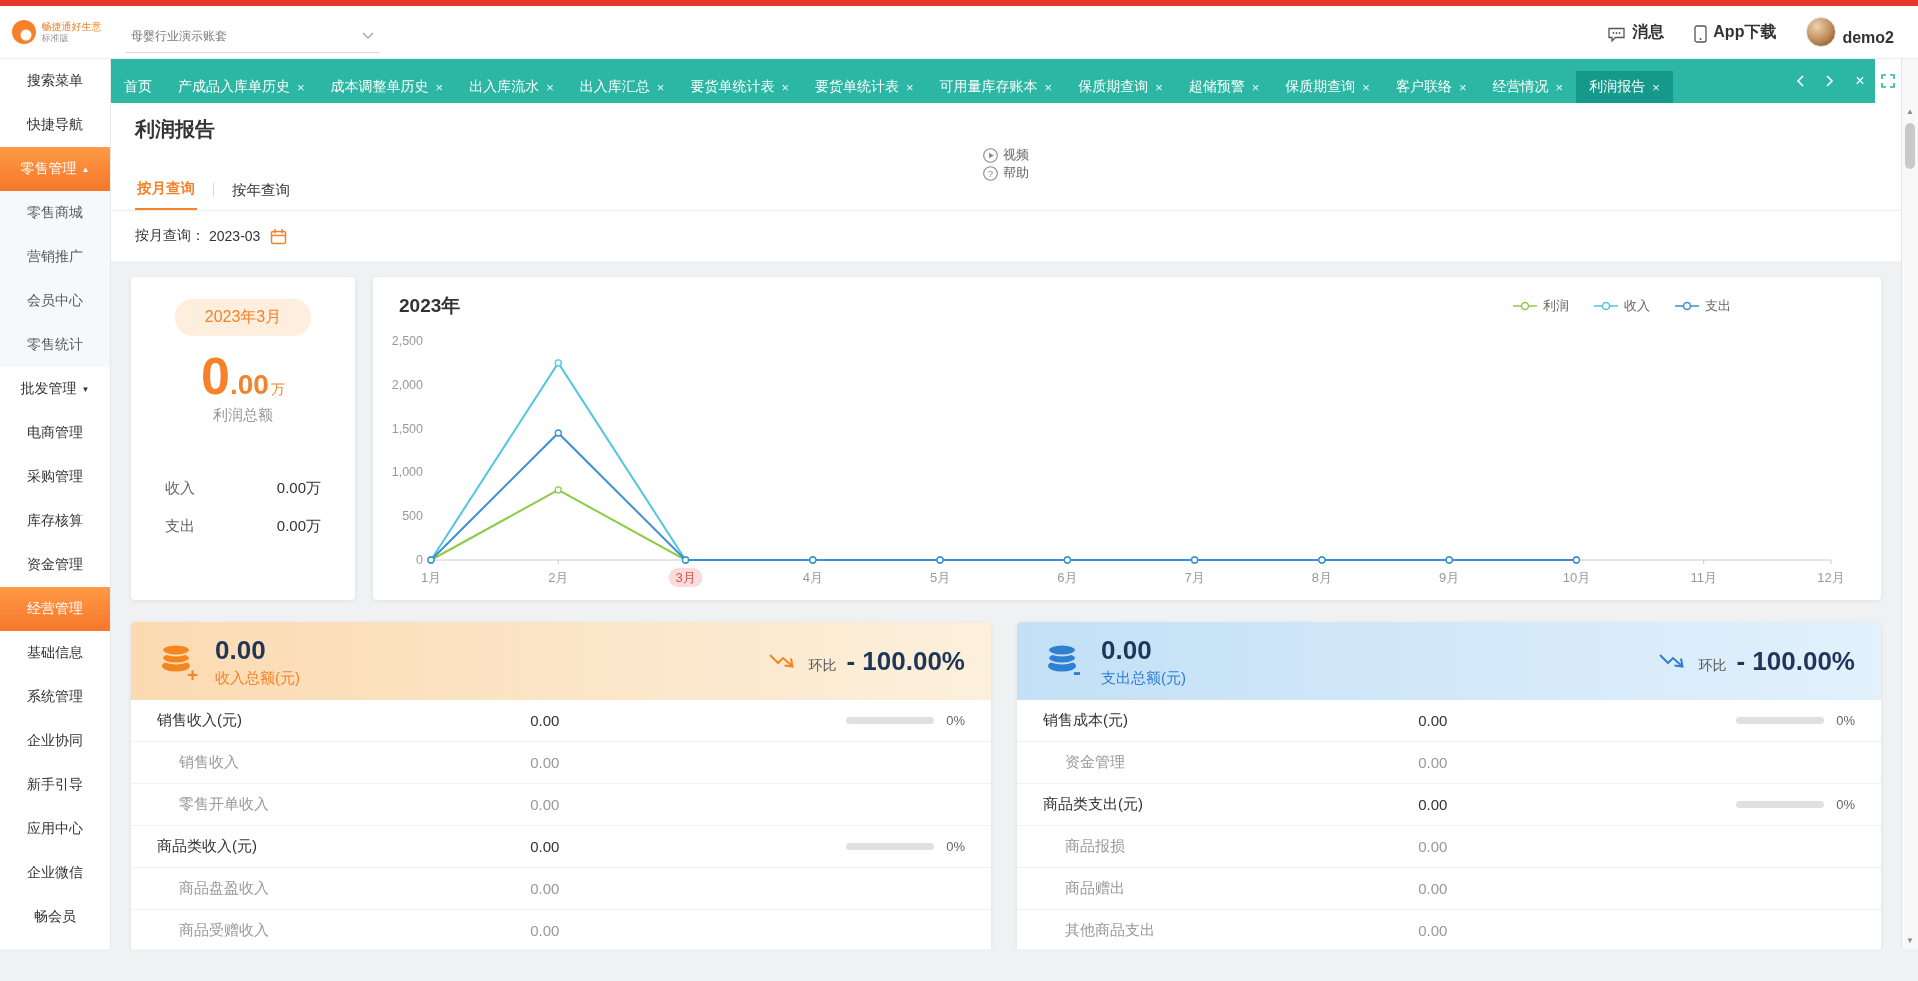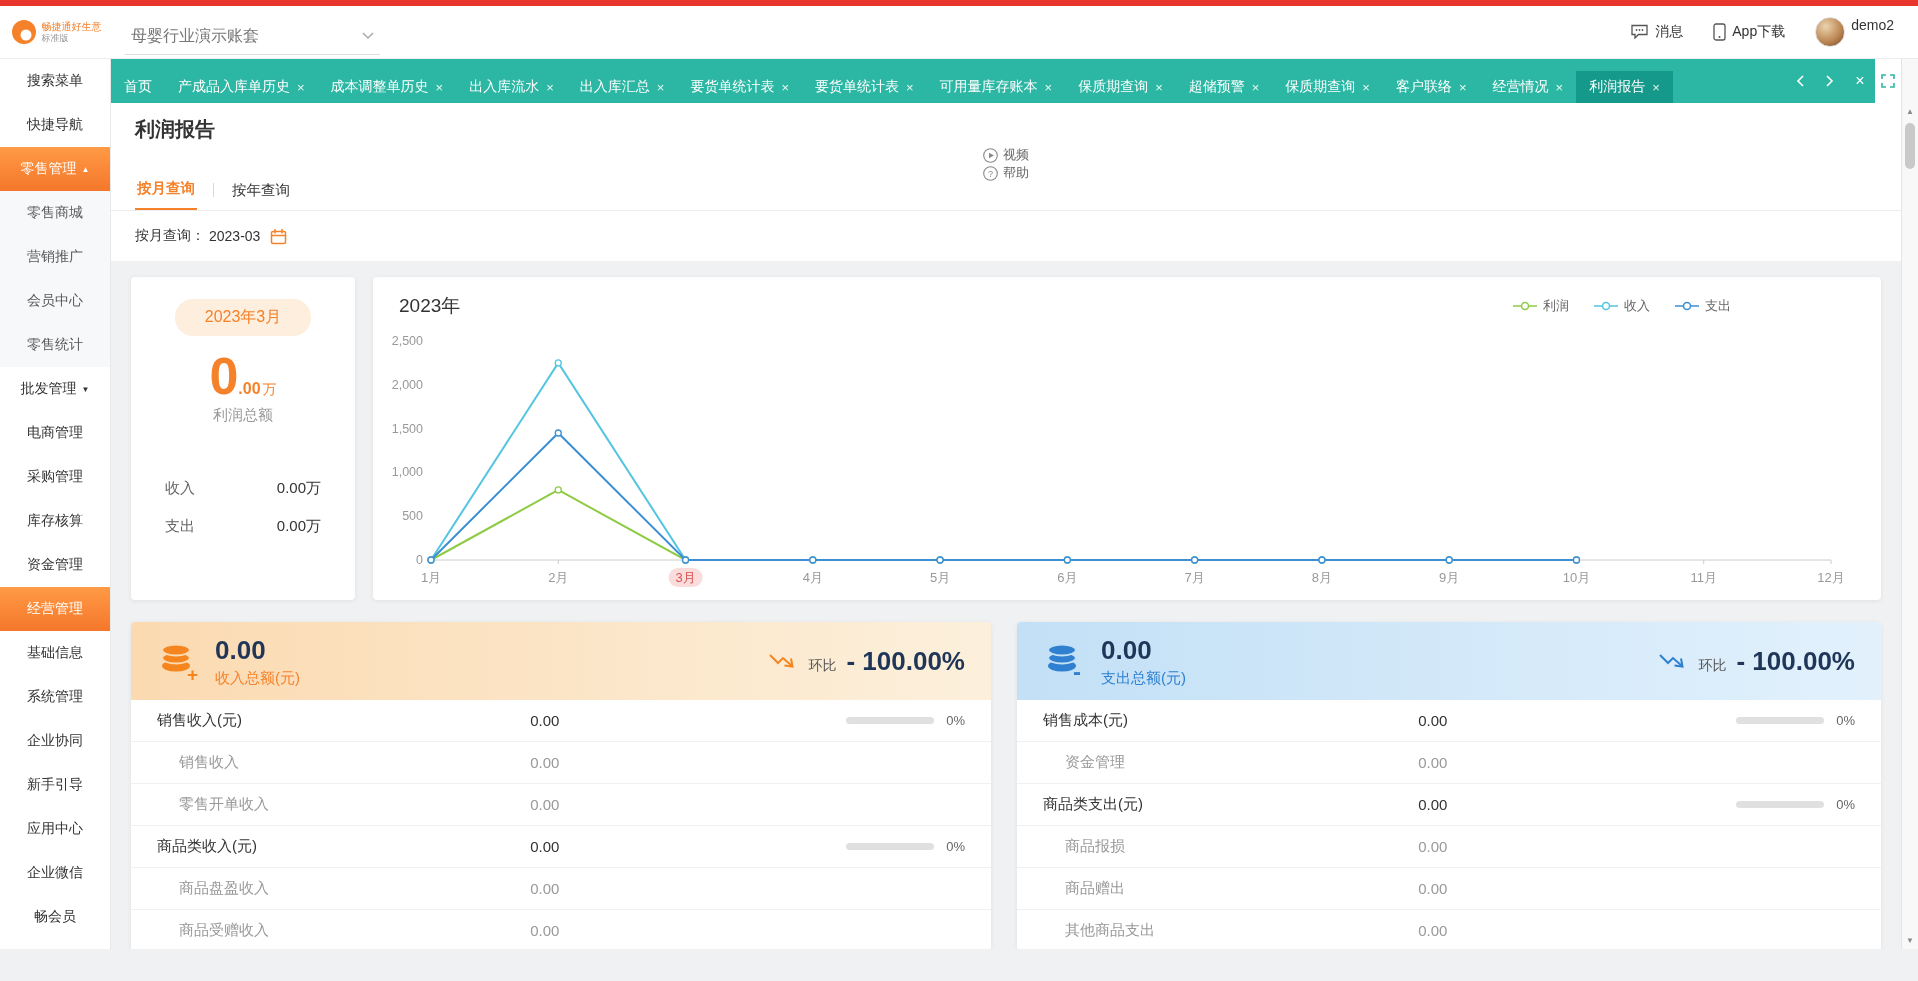--- a/index.html
+++ b/index.html
@@ -4,23 +4,23 @@
 <style>
 *{margin:0;padding:0;box-sizing:border-box;}
 html,body{width:1918px;height:981px;overflow:hidden;}
 body{font-family:"Liberation Sans","DejaVu Sans",sans-serif;background:#f0f1f3;color:#333;font-size:14px;}
 .red-strip{height:6px;background:#e8362c;}
 .header{height:53px;background:#fff;display:flex;align-items:center;border-bottom:1px solid #ececec;}
 .logo-block{width:111px;flex-shrink:0;display:flex;align-items:center;justify-content:center;gap:4px;cursor:pointer;}
 .logo-texts{display:flex;flex-direction:column;line-height:1.3;}
 .logo-title{font-size:10px;color:#f5822a;white-space:nowrap;}
 .logo-badge{font-size:9px;color:#999;}
-.account-select{margin-left:14px;width:255px;display:flex;align-items:center;justify-content:space-between;border-bottom:1px solid #dcdcdc;padding:7px 6px;font-size:16px;color:#777;cursor:pointer;margin-top:9px;}
+.account-select{margin-left:14px;width:255px;display:flex;align-items:center;justify-content:space-between;border-bottom:1px solid #dcdcdc;padding:7px 6px;font-size:12px;color:#777;cursor:pointer;margin-top:9px;}
 .header-right{margin-left:auto;display:flex;align-items:center;gap:30px;padding-right:24px;}
-.header-item{display:flex;align-items:flex-start;gap:6px;font-size:14px;color:#333;cursor:pointer;}
+.header-item{display:flex;align-items:flex-end;gap:6px;font-size:16px;color:#333;cursor:pointer;font-weight:bold;}
 .avatar{width:30px;height:30px;border-radius:50%;background:radial-gradient(circle at 35% 30%,#ecd3ae,#b98350 60%,#6e4326);border:1px solid #e0e0e0;display:inline-block;}
 .tab-bar{height:44px;background:#2bb7a3;display:flex;align-items:stretch;}
 .tab-list{display:flex;overflow:hidden;flex:1;}
 .tab{display:flex;align-items:center;gap:7px;padding:0 13px;font-size:14px;color:#fff;white-space:nowrap;cursor:pointer;margin-top:12px;}
 .tab.active{background:#14998a;}
 .tab .close{font-size:13px;opacity:.9;}
 .tab-nav{display:flex;flex-shrink:0;margin-left:auto;}
 .nav-btn{width:30px;display:flex;align-items:center;justify-content:center;cursor:pointer;color:#fff;font-size:16px;}
 .nav-btn.fullscreen{background:#fff;width:26px;}
 .app-body{display:flex;height:890px;}
@@ -42,29 +42,29 @@
 .q-div{width:1px;height:14px;background:#d8d8d8;margin:0 16px 13px;}
 .filter-row{height:50px;background:#fff;display:flex;align-items:center;padding:0 24px;font-size:14px;gap:4px;}
 .cal-btn{margin-left:6px;display:flex;align-items:center;cursor:pointer;}
 .content{flex:1;padding:16px 20px;overflow:hidden;background:#f0f1f3;}
 .row1{display:flex;gap:18px;height:323px;border-radius:8px;}
 .card{background:#fff;border-radius:4px;box-shadow:0 1px 5px rgba(0,0,0,.07);}
 .summary-card{width:224px;flex-shrink:0;text-align:center;}
 .period-pill{display:inline-block;margin-top:22px;padding:8px 30px;background:#fdeedd;border-radius:18px;color:#f5822a;font-size:16px;}
 .big-number{display:flex;align-items:baseline;justify-content:center;margin-top:14px;color:#f5822a;font-weight:bold;}
 .bn-int{font-size:52px;line-height:1;}
-.bn-dec{font-size:16px;}
+.bn-dec{font-size:28px;}
 .bn-unit{font-size:14px;font-weight:normal;margin-left:2px;}
 .bn-label{margin-top:4px;font-size:15px;color:#999;}
 .summary-rows{margin-top:44px;}
 .summary-row{display:flex;justify-content:space-between;padding:0 34px;height:38px;align-items:center;font-size:15px;}
 .summary-row .lab{color:#666;}
 .summary-row .val{color:#333;}
 .chart-card{flex:1;min-width:0;position:relative;}
-.chart-title{position:absolute;top:16px;left:26px;font-size:19px;font-weight:normal;color:#333;}
+.chart-title{position:absolute;top:16px;left:26px;font-size:19px;font-weight:bold;color:#333;}
 .chart-legend{position:absolute;top:20px;right:150px;display:flex;gap:24px;align-items:center;font-size:13px;color:#666;}
 .legend-item{display:flex;align-items:center;gap:5px;cursor:pointer;}
 .chart-area{position:absolute;left:14px;right:24px;top:50px;bottom:8px;}
 .row2{display:flex;gap:26px;margin-top:22px;}
 .stat-card{overflow:hidden;}
 .stat-card.income{width:860px;flex-shrink:0;}
 .stat-card.expense{flex:1;min-width:0;}
 .stat-head{height:78px;display:flex;align-items:center;padding:0 26px;}
 .stat-head.income{background:linear-gradient(90deg,#fbdab1,#fcf0dc);}
 .stat-head.expense{background:linear-gradient(90deg,#c3e0f6,#e2f1fc);}

